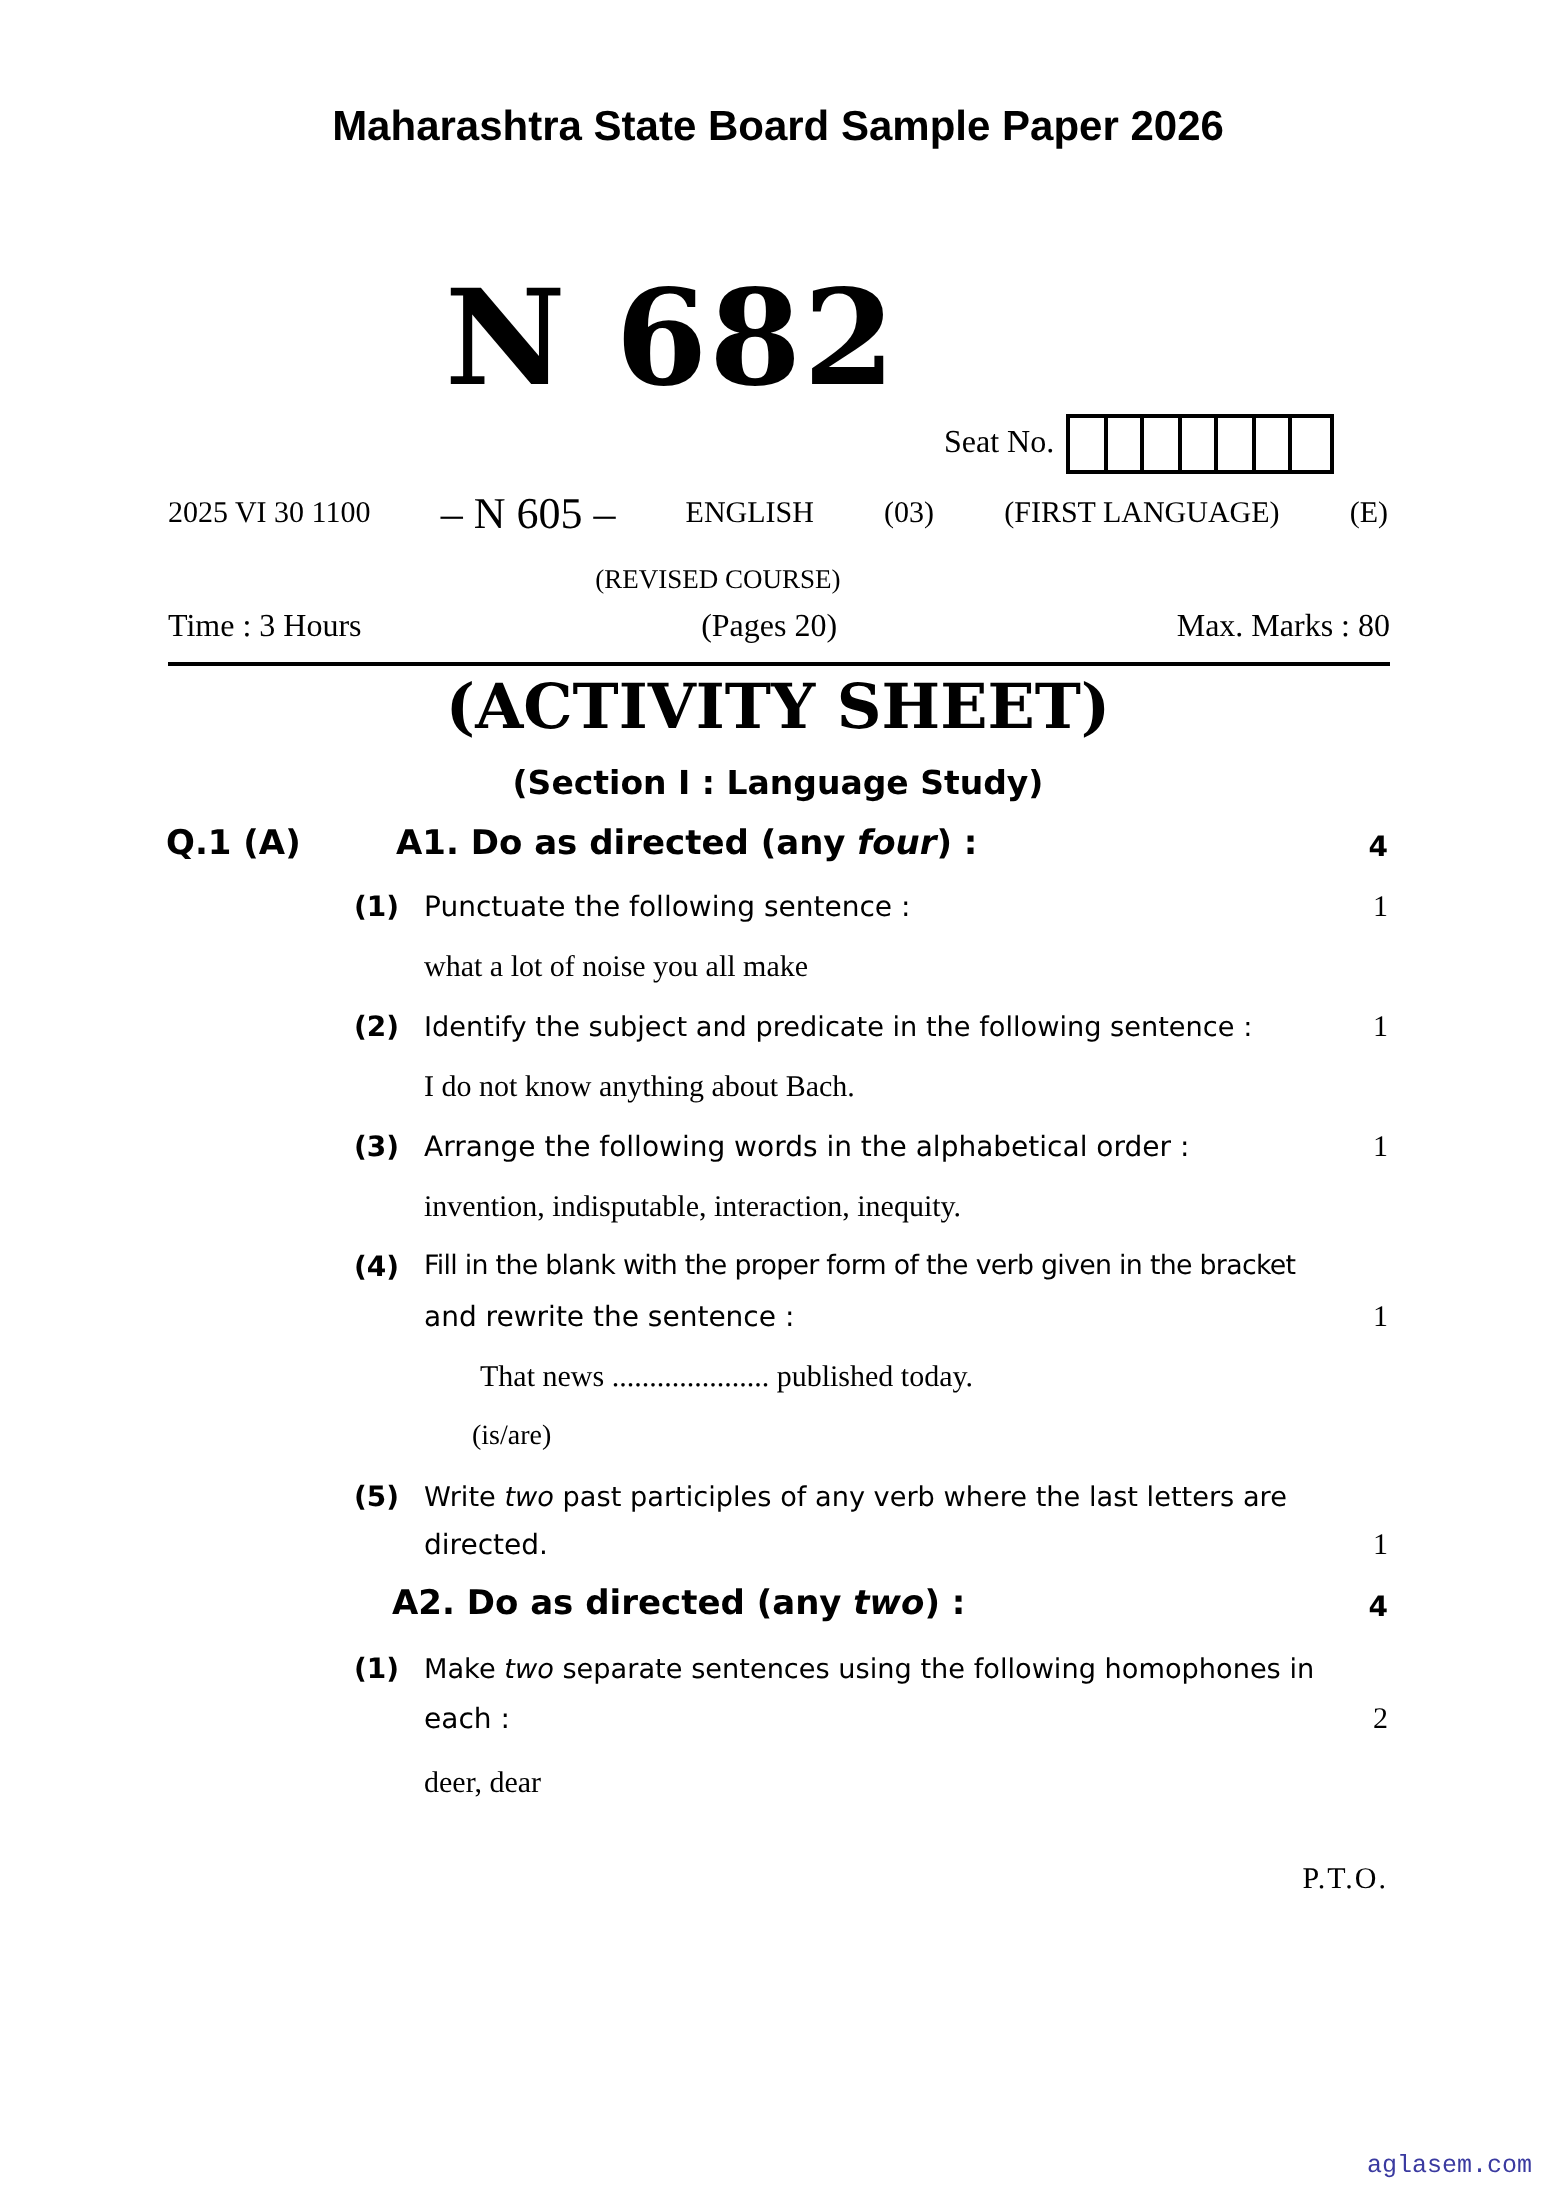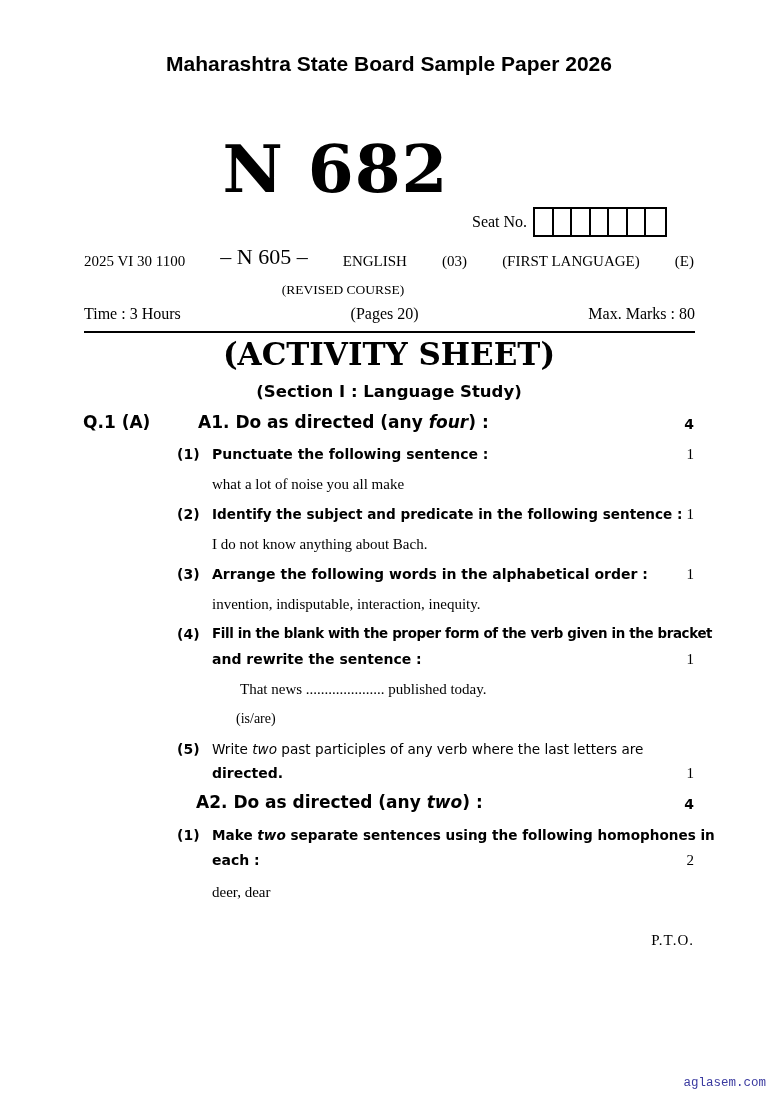--- a/index.html
+++ b/index.html
@@ -11,35 +11,35 @@
 
   .top-title { left: 0; width: 778px; top: 52px; text-align: center; font-weight: bold; font-size: 21px; }
   .code-big { left: 0; width: 671px; top: 130px; text-align: center; font-weight: bold; font-size: 66px; font-family: "DejaVu Serif", serif; letter-spacing: 1px; }
 
   .seat { left: 472px; top: 207px; display: flex; align-items: center; }
   .seat-label { font-size: 16px; margin-right: 6px; }
   .seat-boxes { display: flex; border: 2px solid #000; height: 26px; }
   .seat-box { width: 18.5px; height: 26px; border-right: 2px solid #000; box-sizing: border-box; }
   .seat-box:last-child { border-right: none; }
 
-  .code-line { left: 84px; top: 244px; width: 610px; display: flex; align-items: flex-end; font-size: 15px; justify-content: space-between; }
+  .code-line { left: 84px; top: 244px; width: 610px; display: flex; align-items: center; font-size: 15px; justify-content: space-between; }
   .code-line .mid { font-size: 22px; }
 
-  .revised { left: 0; width: 686px; top: 282px; text-align: center; font-size: 13.5px; }
+  .revised { left: 16px; width: 686px; top: 282px; text-align: center; font-size: 13.5px; }
   .meta-row { left: 84px; top: 305px; width: 611px; display: flex; justify-content: space-between; font-size: 16px; }
   .rule { left: 84px; top: 331px; width: 611px; height: 2px; background: #000; }
   .activity { left: 0; width: 778px; top: 336px; text-align: center; font-weight: bold; font-size: 31px; font-family: "DejaVu Serif", serif; }
   .section { left: 0; width: 778px; top: 382px; text-align: center; font-weight: bold; font-size: 16.5px; }
 
   .q-num { left: 83px; font-weight: bold; font-size: 17px; }
   .a-head { left: 178px; font-weight: bold; font-size: 17px; margin-left: 20px; }
   .marks { right: 84px; font-size: 15px; }
   .marks.bold { font-weight: bold; font-size: 14px; }
   .sub-num { left: 177px; font-weight: bold; font-size: 14px; }
-  .sub-text { left: 212px; font-weight: bold; font-size: 14px; }
+  .sub-text { left: 212px; font-weight: normal; font-size: 14px; }
   .body-text { left: 212px; font-size: 15px; }
   .pto { right: 84px; top: 932px; font-size: 15px; letter-spacing: 1px; }
   .watermark { right: 12px; top: 1076px; font-size: 12.5px; color: #3a3aa0; font-family: "Liberation Mono", monospace; }
 </style>
 </head>
 <body>
 
 <div class="abs sans top-title">Maharashtra State Board Sample Paper 2026</div>
 <div class="abs code-big">N 682</div>
 

